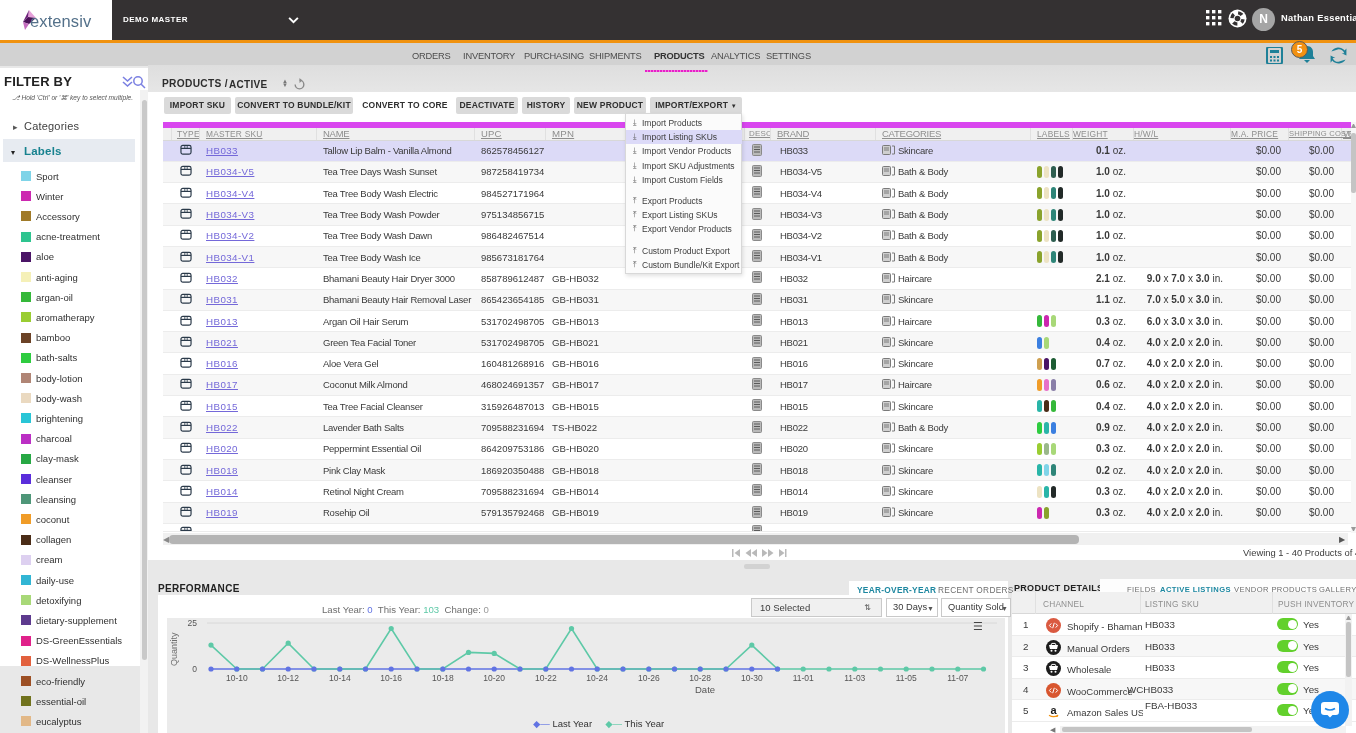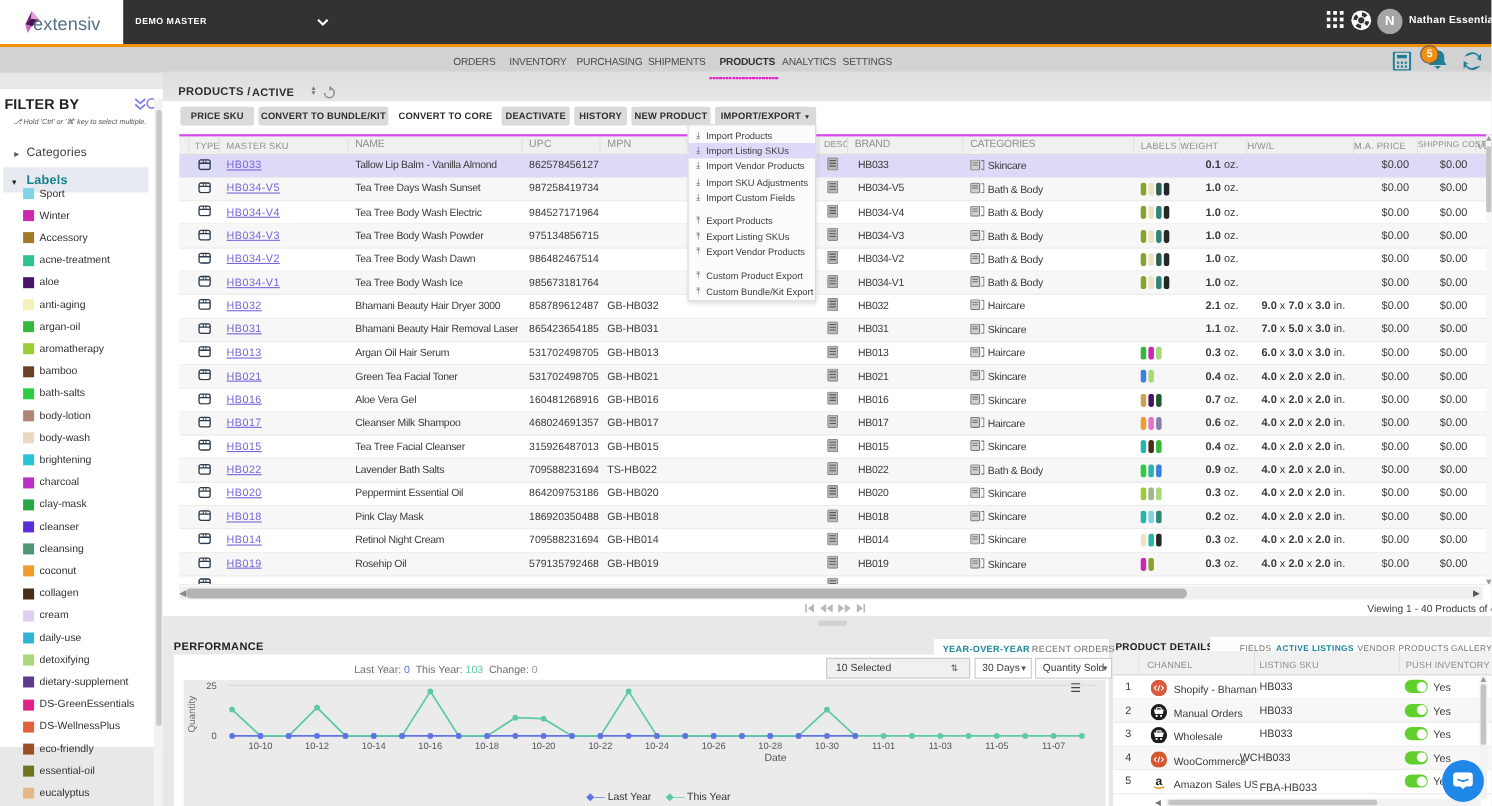--- a/index.html
+++ b/index.html
@@ -11,21 +11,21 @@
 #logobox { position:absolute; left:0; top:0; width:112px; height:40px; background:#fff; }
 #demomaster { position:absolute; left:123px; top:15px; color:#fff; font-size:8px; font-weight:bold; letter-spacing:.45px; }
 #orangeline { position:absolute; left:0; top:40px; width:1356px; height:2.5px; background:#f0920f; }
 
 
 #navbar { position:absolute; left:0; top:42.5px; width:1356px; height:23px; background:#d2d2d2; }
 .navitem { position:absolute; top:50.5px; font-size:9.3px; color:#4c4c4c; letter-spacing:-0.2px; white-space:nowrap; }
 #pinkline { position:absolute; left:645px; top:70px; width:63px; height:2px; z-index:5; background:repeating-linear-gradient(90deg,#e620c8 0 2px,#f37edd 2px 3px); }
 
 
-#sidebar { position:absolute; left:0; top:81px; width:148px; height:598px; background:#fff;padding-left:35px; }
+#sidebar { position:absolute; left:0; top:68px; width:148px; height:598px; background:#fff;padding-left:35px; }
 #filterby { position:absolute; left:4px; top:6px; font-size:13px; font-weight:bold; color:#222; letter-spacing:.2px;}
 #filterhint { position:absolute; left:12px; top:26px; font-size:6.6px; font-style:italic; color:#555; }
 .sideitem { position:absolute; left:0; width:135px; font-size:11px; color:#3f3f3f; }
 #labelsrow { position:absolute; left:3px; top:71px; width:132px; height:23px; background:#e7ebf1; }
 .lab { position:absolute; left:21px; width:120px; height:20.2px; font-size:9.5px; color:#303030; display:flex; align-items:center; }
 .lab .sq { width:10px; height:10px; margin-right:5px; flex:none; }
 #sidescroll { position:absolute; left:140px; top:90px; width:8px; height:643px; background:#f2f2f2; }
 #sidethumb { position:absolute; left:141.5px; top:100px; width:5px; height:560px; background:#c9c9c9; border-radius:3px; }
 
 
@@ -33,21 +33,21 @@
 #ptitle { position:absolute; left:162px; top:78px; font-size:10.2px; font-weight:bold; color:#2d2d2d; letter-spacing:.3px; }
 #activechip { position:absolute; left:229px; top:79px; font-size:10px; font-weight:bold; color:#2d2d2d; letter-spacing:.3px;}
 #panel { position:absolute; left:148px; top:92px; width:1208px; height:468px; background:#fff; }
 .tbtn { position:absolute; top:97px; height:17px; background:#dadada; color:#2f2f2f; font-size:8.5px; font-weight:bold; letter-spacing:.2px; text-align:center; line-height:17px; border-radius:2px; white-space:nowrap; }
 .tbtn.white { background:#fff; }
 
 
 #tablewrap { position:absolute; left:163px; top:122px; width:1193px; }
 .trow { display:flex; width:1193px; height:21.3px; align-items:center; border-bottom:1px solid #ececec; font-size:10px; color:#3a3a3a; }
 .trow > div { flex:none; padding-left:6px; overflow:hidden; white-space:nowrap; }
-.thead { height:18.5px; background:#f0f0f0; border-top:2px solid #d946ef; border-bottom:1px solid #d8d8d8; color:#8e8e8e; font-size:8.4px; letter-spacing:.2px; }
+.thead { height:18.5px; background:#f0f0f0; border-top:6px solid #d946ef; border-bottom:1px solid #d8d8d8; color:#8e8e8e; font-size:8.4px; letter-spacing:.2px;text-decoration:underline; }
 .thead .c10,.thead .c11,.thead .c12,.thead .c13 { justify-content:flex-start; padding-left:4px; padding-right:0; }
 .thead .c14 { padding-left:1px; overflow:visible; border-right:none !important; }
 .thead .c13 { overflow:visible; font-size:7.6px; padding-left:2px; }
 .thead .c6 { padding-left:4px; font-size:8px; }
 .thead .c1 { padding-left:5px; }
 .thead > div { border-right:1px solid #e0e0e0; height:100%; display:flex; align-items:center; }
 .c0{width:9px;} .c1{width:28px;} .c2{width:117px;} .c3{width:158px;} .c4{width:71px;} .c5{width:199px;} .c6{width:26px;} .c7{width:105px;} .c8{width:155px;} .c9{width:42px;} .c10{width:61px; justify-content:flex-end; text-align:right; padding-right:8px;} .c11{width:97px; justify-content:flex-end; text-align:right; padding-right:8px;} .c12{width:58px; justify-content:flex-end; text-align:right; padding-right:8px;} .c13{width:53px; justify-content:flex-end; text-align:right; padding-right:8px;} .c14{width:14px;}
 .trow .c10,.trow .c11,.trow .c12,.trow .c13 { text-align:right; padding-right:8px; padding-left:0; }
 .trow .c4 { font-size:9.5px; }
 .trow .c3, .trow .c7, .trow .c8 { font-size:9.5px; letter-spacing:-0.25px; }
@@ -202,21 +202,21 @@
 <div id="sidethumb"></div>
 <div style="position:absolute;left:151px;top:113px;width:2px;height:16px;background:repeating-linear-gradient(#9aa4e0 0 2px,#fff 2px 5px)"></div>
 <div id="panel"></div>
 <div id="ptitle">PRODUCTS /</div>
 <div id="activechip">ACTIVE</div>
 <div style="position:absolute;left:282px;top:79px;font-size:6px;color:#777;line-height:4px">▲<br>▼</div>
 <svg width="13" height="13" viewBox="0 0 24 24" style="position:absolute;left:293px;top:78px">
     <path d="M12 4 a8 8 0 1 1 -8 8" fill="none" stroke="#8a8a8a" stroke-width="2.6"></path>
     <path d="M12 0 L12 9 L17 4.5 Z" fill="#8a8a8a"></path>
   </svg>
-<div class="tbtn" style="left:164px;width:67px">PRICE SKU</div>
+<div class="tbtn" style="left:164px;width:67px">IMPORT SKU</div>
 <div class="tbtn" style="left:235px;width:118px">CONVERT TO BUNDLE/KIT</div>
 <div class="tbtn white" style="left:358px;width:94px">CONVERT TO CORE</div>
 <div class="tbtn" style="left:456px;width:62px">DEACTIVATE</div>
 <div class="tbtn" style="left:522px;width:48px">HISTORY</div>
 <div class="tbtn" style="left:574px;width:72px">NEW PRODUCT</div>
 <div class="tbtn" style="left:650px;width:92px">IMPORT/EXPORT <span style="font-size:6px">▼</span></div>
 <div id="tablewrap">
     <div class="trow thead">
       <div class="c0"></div>
       <div class="c1">TYPE</div>
@@ -610,21 +610,21 @@
     </div>
 <div class="trow stripe">
       <div class="c0"></div>
       <div class="c1" style="padding-left:8px"><svg width="12" height="11" viewBox="0 0 13 12">
           <rect x="1" y="1.5" width="11" height="9.5" rx="2" fill="none" stroke="#2b3a4a" stroke-width="1.3"></rect>
           <line x1="1" y1="4.8" x2="12" y2="4.8" stroke="#2b3a4a" stroke-width="1.3"></line>
           <line x1="5.2" y1="1.5" x2="5.2" y2="4.8" stroke="#2b3a4a" stroke-width="0.9"></line>
           <line x1="7.8" y1="1.5" x2="7.8" y2="4.8" stroke="#2b3a4a" stroke-width="0.9"></line>
         </svg></div>
       <div class="c2"><a class="sku">HB017</a></div>
-      <div class="c3">Cleanser Milk Shampoo</div>
+      <div class="c3">Coconut Milk Almond</div>
       <div class="c4">468024691357</div>
       <div class="c5">GB-HB017</div>
       <div class="c6" style="padding-left:7px"><svg width="10" height="12" viewBox="0 0 10 12">
           <rect x="0.5" y="0.5" width="9" height="11" rx="1" fill="#b9b9b9" stroke="#8a8a8a"></rect>
           <g stroke="#5a5a5a" stroke-width="1">
             <line x1="2" y1="3" x2="8" y2="3"></line>
             <line x1="2" y1="5.5" x2="8" y2="5.5"></line>
             <line x1="2" y1="8" x2="8" y2="8"></line>
           </g>
         </svg></div>
@@ -1068,21 +1068,21 @@
           </svg>WooCommerce</span>
         <span style="position:absolute;left:115px;top:5px">WCHB033</span>
         <span style="position:absolute;left:265px;top:4px"><span style="display:inline-block;width:21px;height:12px;border-radius:6px;background:#62d02c;position:relative;vertical-align:-2px;margin-right:5px"><span style="position:absolute;right:1.5px;top:1.5px;width:9px;height:9px;border-radius:50%;background:#fff"></span></span>Yes</span>
       </div>
 <div style="position:absolute;left:2px;top:122.4px;width:344px;height:21.6px;border-bottom:1px solid #ececec;font-size:9.8px;color:#3a3a3a;white-space:nowrap;">
         <span style="position:absolute;left:11px;top:5px">5</span>
         <span style="position:absolute;left:34px;top:4px;width:97px;overflow:hidden;display:inline-block;font-size:9.5px"><svg width="15" height="15" viewBox="0 0 15 15" style="vertical-align:-3px;margin-right:6px">
             <text x="7.5" y="10" font-size="11" font-weight="bold" fill="#1d1d1d" text-anchor="middle" font-family="Liberation Sans">a</text>
             <path d="M3 11.2 Q7.5 14 12 11.2 L11 12.6" fill="none" stroke="#f2920f" stroke-width="1.2"></path>
           </svg>Amazon Sales US</span>
-        <span style="position:absolute;left:133px;top:11px">FBA-HB033</span>
+        <span style="position:absolute;left:133px;top:0">FBA-HB033</span>
         <span style="position:absolute;left:265px;top:4px"><span style="display:inline-block;width:21px;height:12px;border-radius:6px;background:#62d02c;position:relative;vertical-align:-2px;margin-right:5px"><span style="position:absolute;right:1.5px;top:1.5px;width:9px;height:9px;border-radius:50%;background:#fff"></span></span>Yes</span>
       </div>
     </div>
   <div style="position:absolute;left:335px;top:36px;width:7px;height:112px;background:#f2f2f2"></div>
   <div style="position:absolute;left:336px;top:38px;width:5px;height:0;border-left:2.5px solid transparent;border-right:2.5px solid transparent;border-bottom:4px solid #999"></div>
   <div style="position:absolute;left:336px;top:44px;width:5px;height:55px;background:#c4c4c4;border-radius:2px"></div>
   <div style="position:absolute;left:50px;top:148px;width:286px;height:7px;background:#f2f2f2"></div>
   <div style="position:absolute;left:52px;top:149px;width:190px;height:5px;background:#c4c4c4;border-radius:2px"></div>
   <div style="position:absolute;left:40px;top:148px;font-size:7px;color:#777">◀</div>
 </div>

